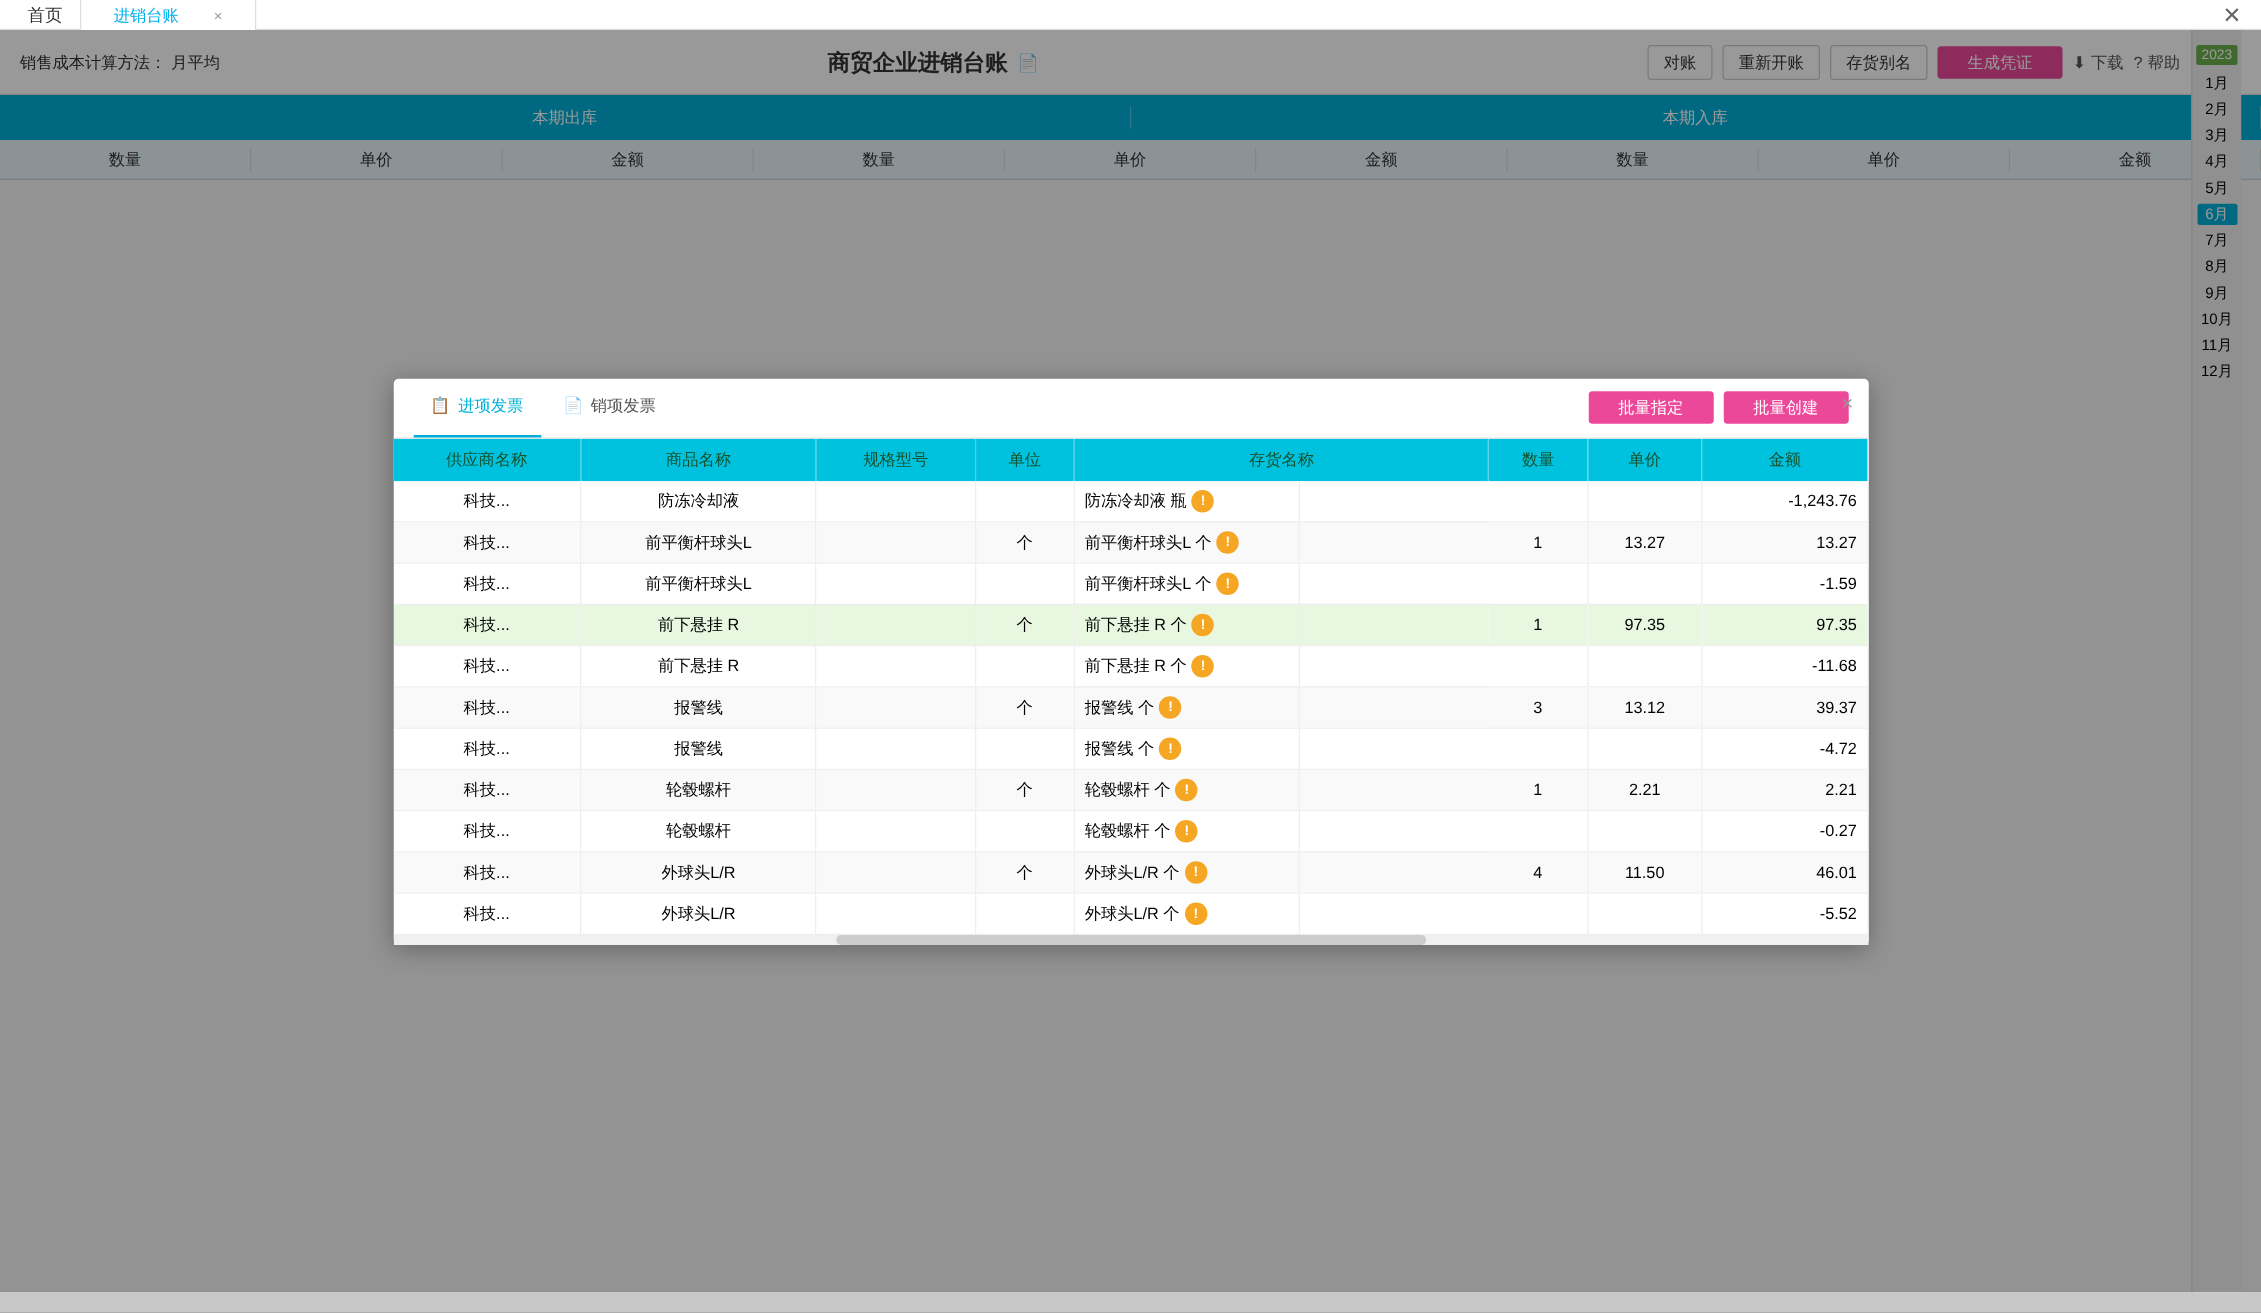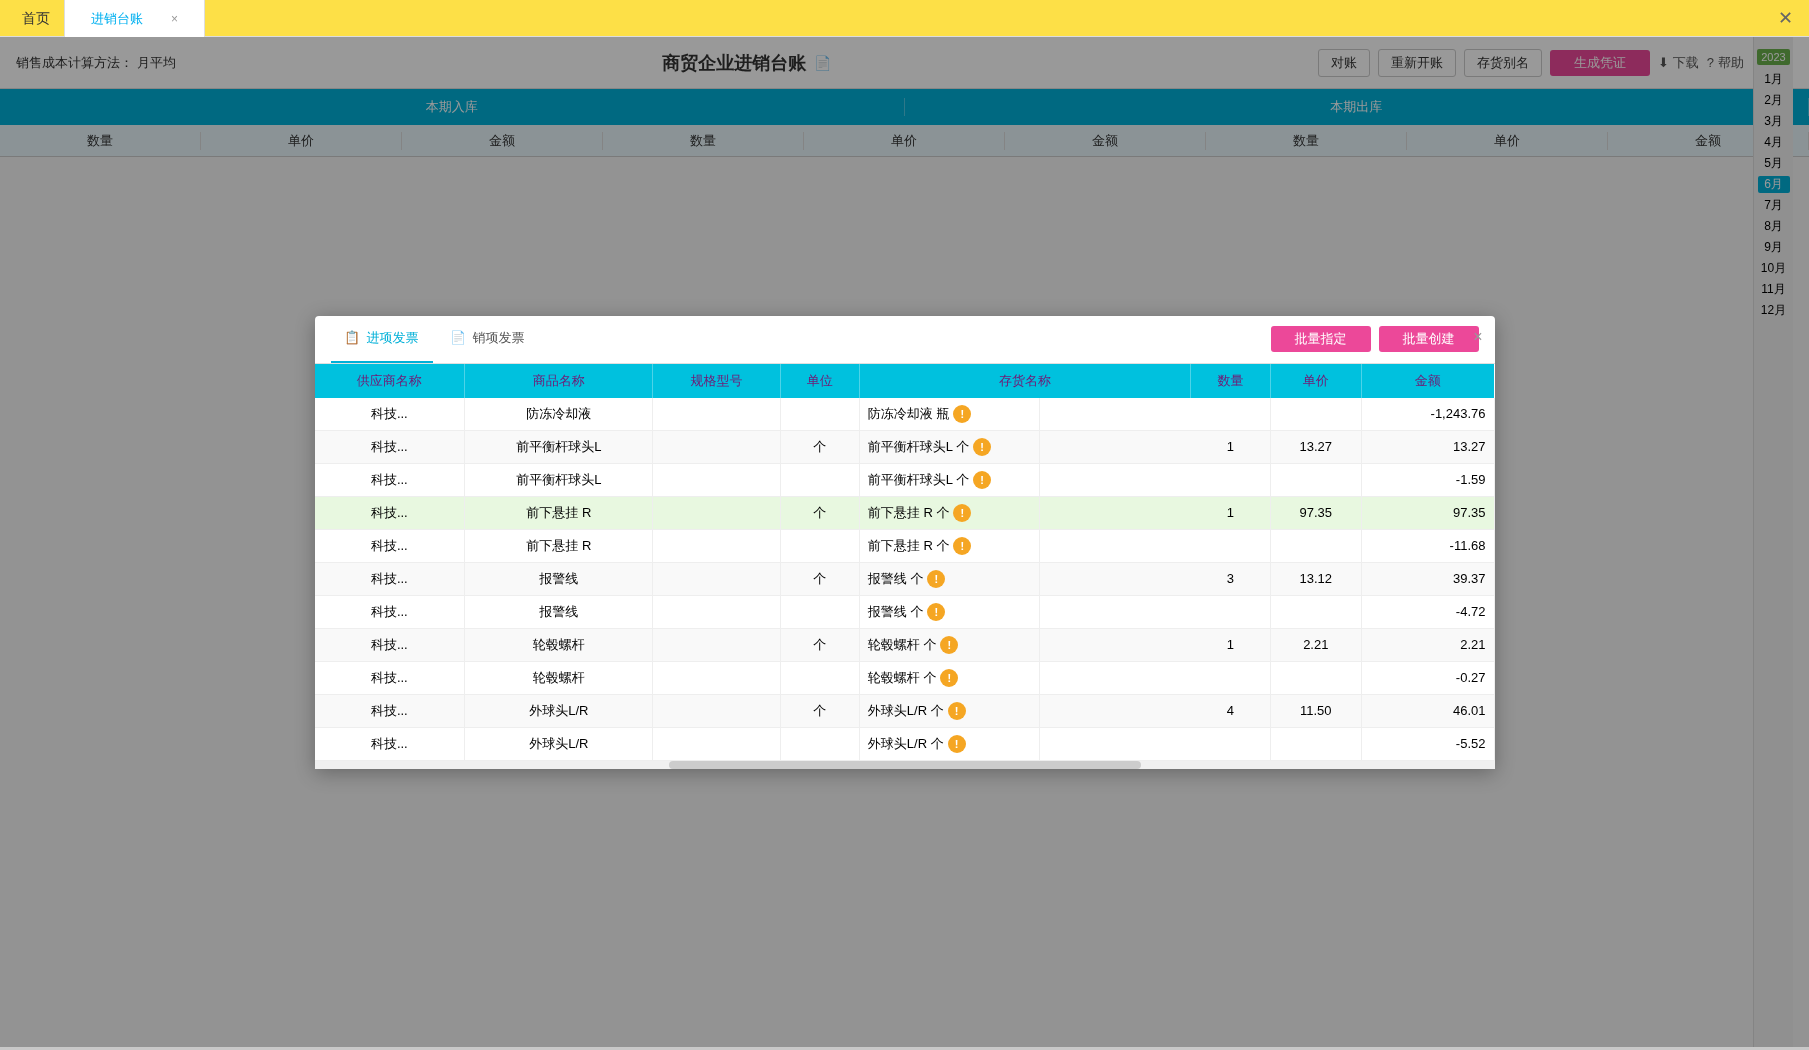--- a/index.html
+++ b/index.html
@@ -2,22 +2,22 @@
 <html><head>
   <meta charset="utf-8">
   <style>
     * { box-sizing: border-box; margin: 0; padding: 0; }
     body { font-family: 'Microsoft YaHei', Arial, sans-serif; font-size: 13px; background: #c8c8c8; overflow: hidden; }
 
     
     .top-bar {
       display: flex;
       align-items: center;
-      height: 37px;
-      background: #fde047;
+      height: 24px;
+      background: #ffffff;
       border-bottom: 1px solid #ddd;
       padding: 0 8px;
     }
     .tab-home {
       padding: 0 14px;
       height: 40px;
       line-height: 40px;
       cursor: pointer;
       font-size: 14px;
       color: #333;
@@ -254,21 +254,21 @@
       overflow-y: auto;
       flex: 1;
     }
     .modal-table {
       width: 100%;
       border-collapse: collapse;
       font-size: 13px;
     }
     .modal-table thead th {
       background: #00c1de;
-      color: #701a75;
+      color: #14532d;
       padding: 8px 8px;
       text-align: center;
       border-right: 1px solid rgba(255,255,255,0.3);
       font-weight: normal;
       white-space: nowrap;
     }
     .modal-table tbody tr {
       border-bottom: 1px solid #eee;
     }
     .modal-table tbody tr:nth-child(odd) {
@@ -381,22 +381,22 @@
         <span>帮助</span>
       </button>
       <button class="btn-icon">
         <span>↻</span>
         <span>刷新</span>
       </button>
     </div>
   </div>
 
   <div class="table-section-header">
+    <div class="tsh-cell">本期出库</div>
     <div class="tsh-cell">本期入库</div>
-    <div class="tsh-cell">本期出库</div>
   </div>
   <div class="table-sub-header">
     <div class="tsh-sub-cell">数量</div>
     <div class="tsh-sub-cell">单价</div>
     <div class="tsh-sub-cell">金额</div>
     <div class="tsh-sub-cell">数量</div>
     <div class="tsh-sub-cell">单价</div>
     <div class="tsh-sub-cell">金额</div>
     <div class="tsh-sub-cell">数量</div>
     <div class="tsh-sub-cell">单价</div>

